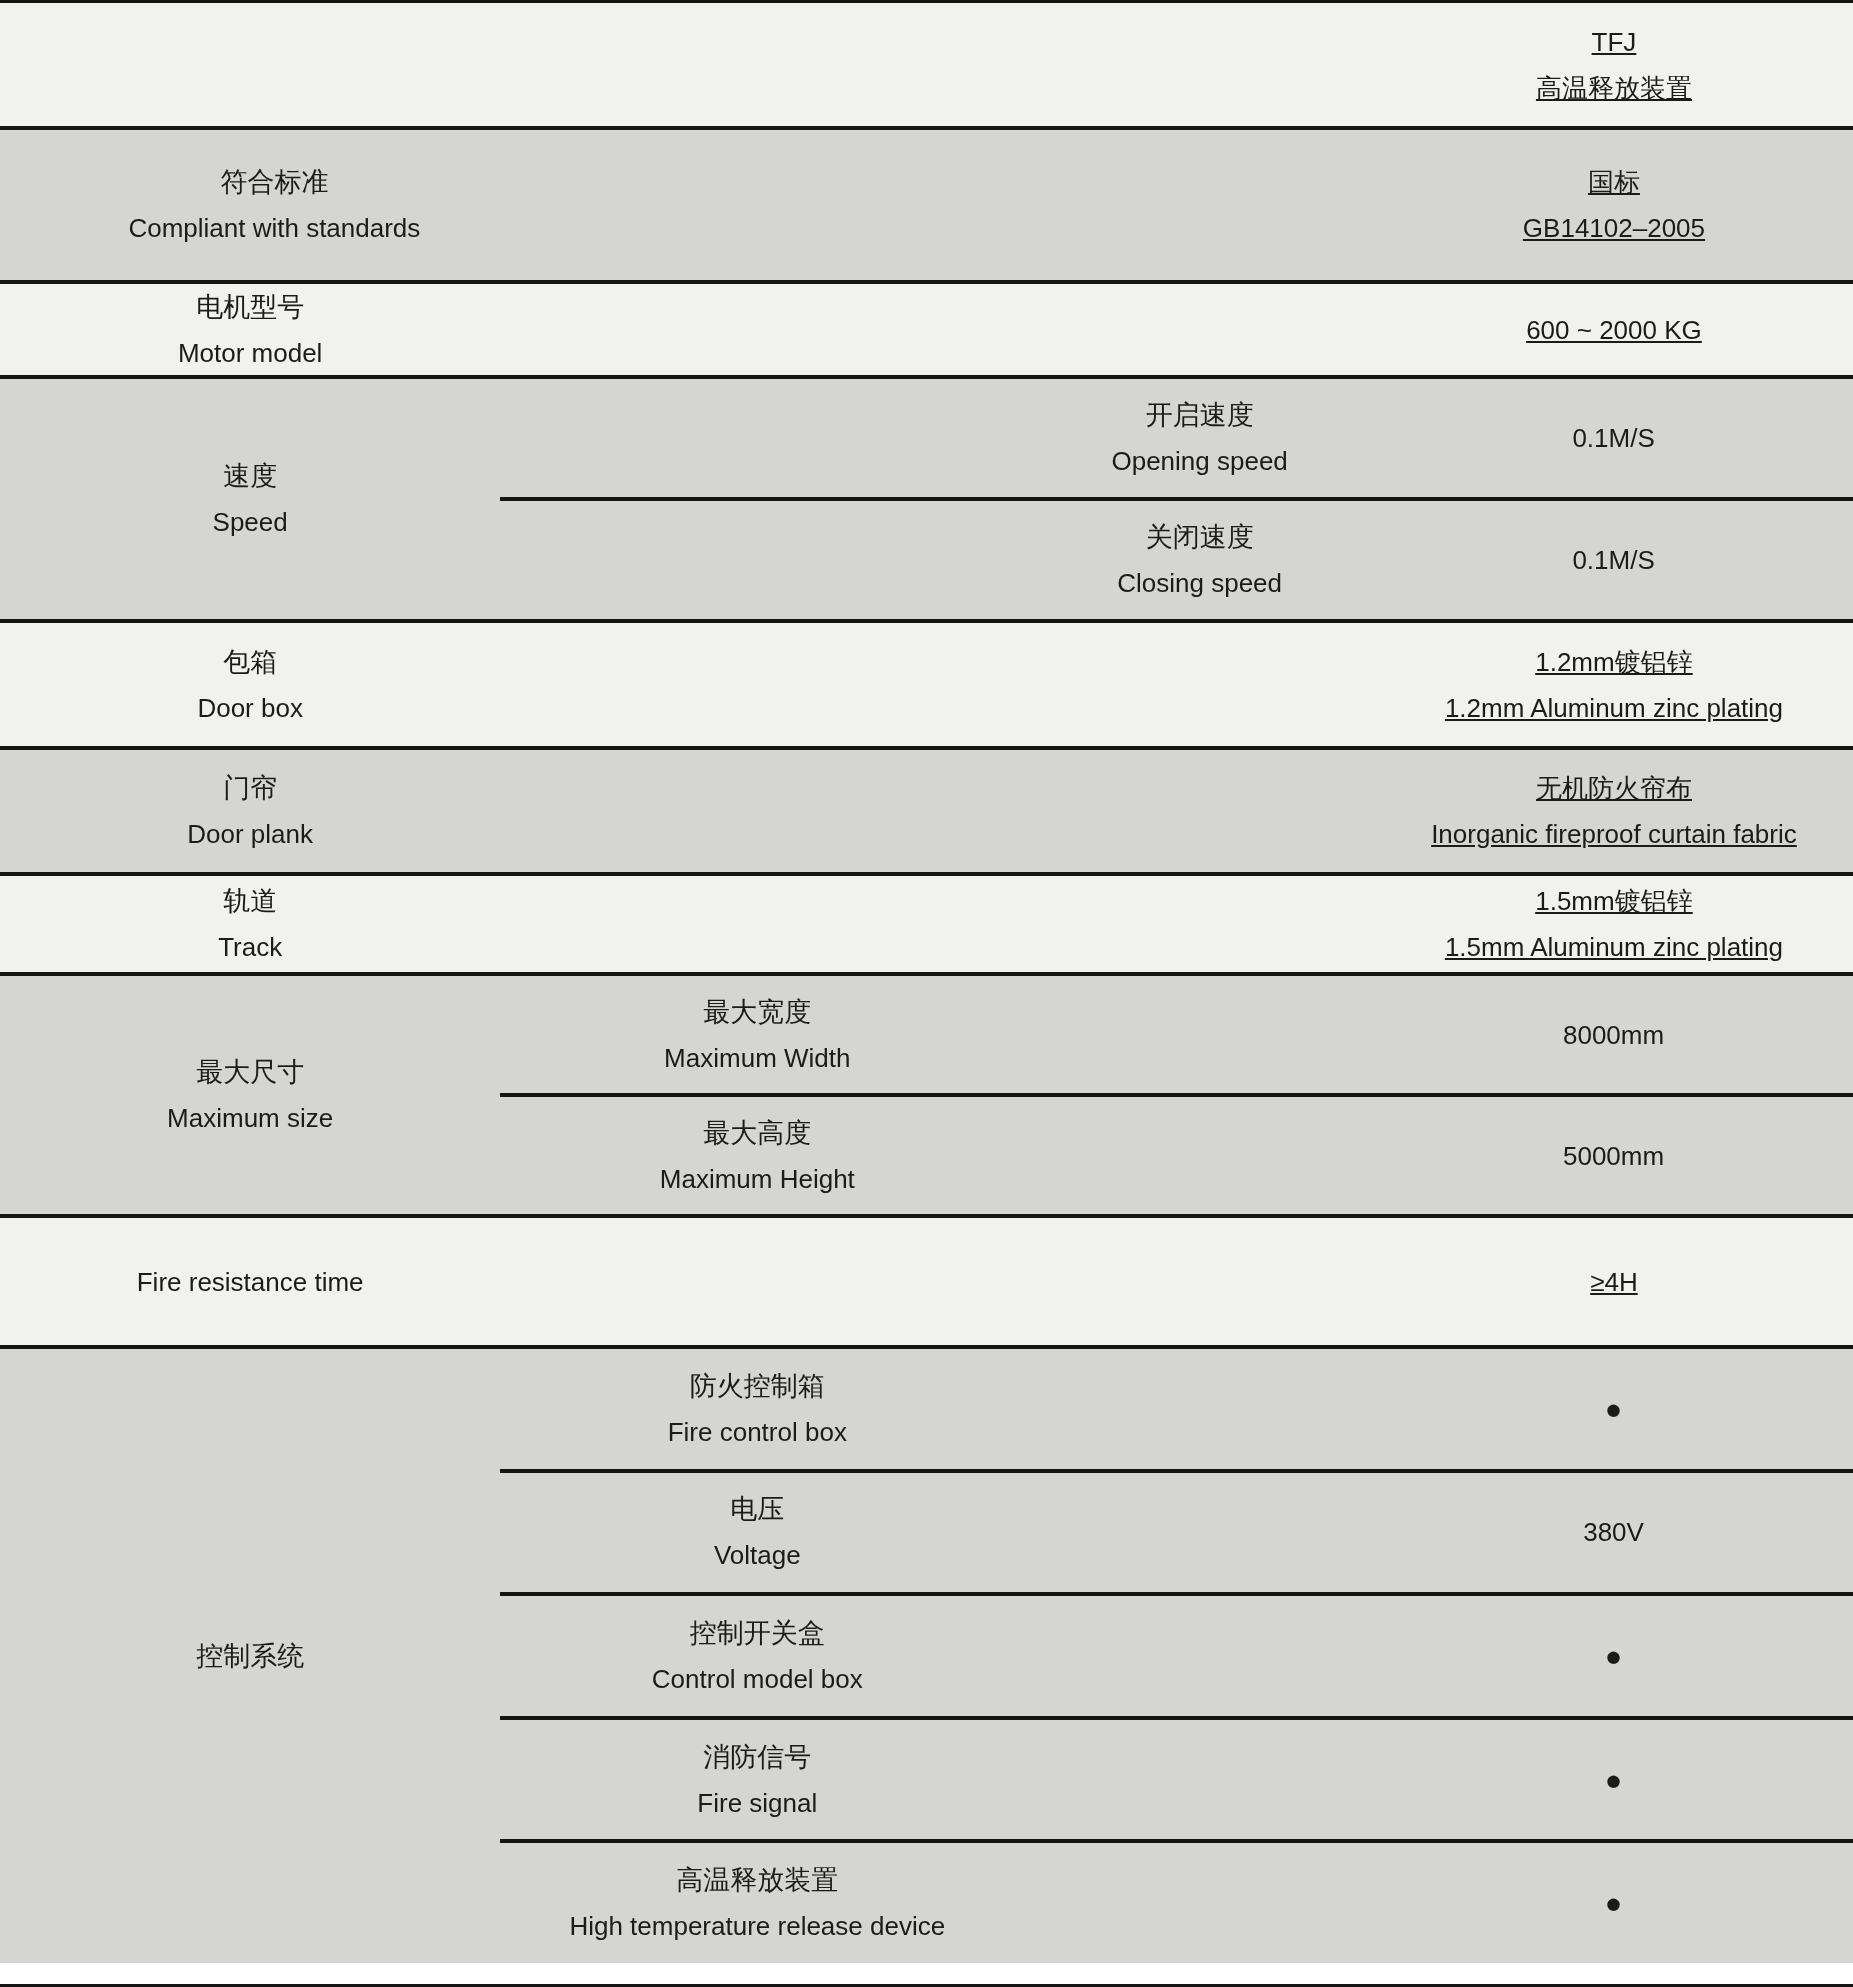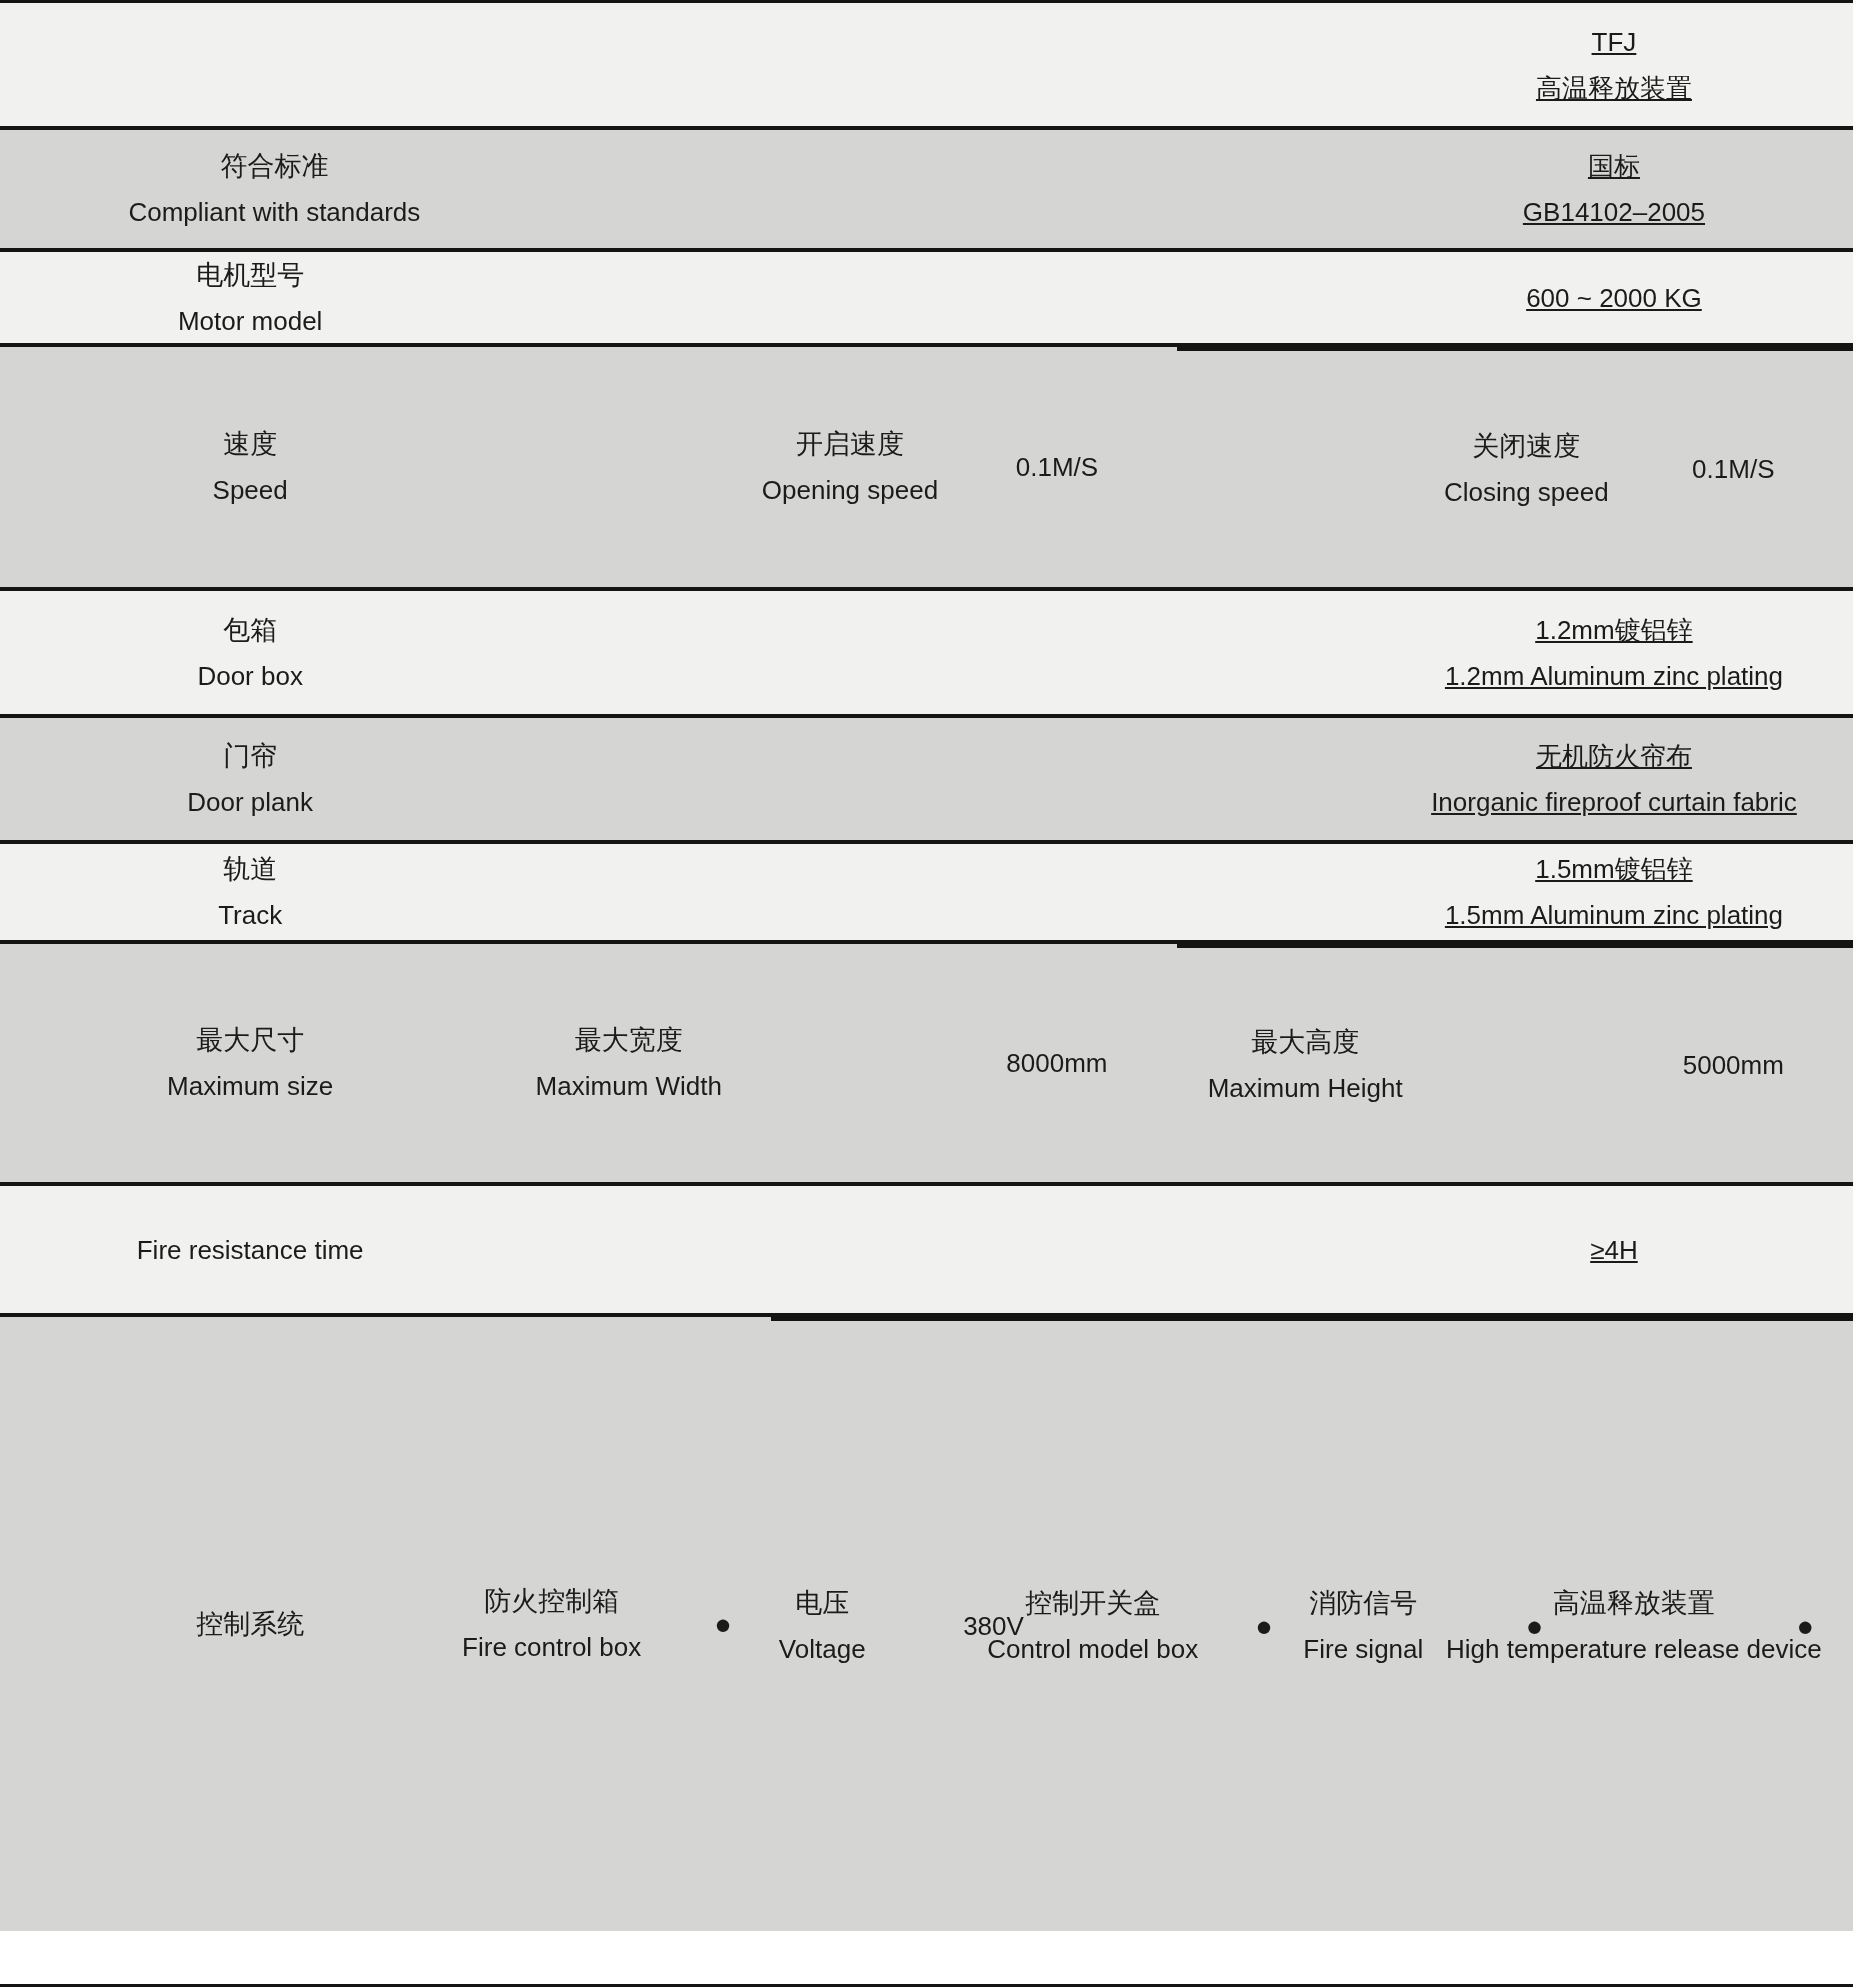--- a/index.html
+++ b/index.html
@@ -24,21 +24,21 @@
   .row{
     position:relative;
     box-sizing:border-box;
     border-bottom:4.9px solid var(--line);
     display:flex;
     align-items:center;
   }
   .row.light{background:var(--light);}
   .row.dark{background:var(--dark);}
   .h-header{height:127px;}
-  .h-126{height:122px;padding-left:28px;}
+  .h-126{height:154px;padding-left:28px;}
   .h-129{height:95px;}
   .h-251{height:244px;}
   .h-131{height:127px;}
   .h-130{height:126px;}
   .h-125{height:100px;}
   .h-249{height:242px;}
   .h-135{height:131px;}
   .h-633{height:614px;border-bottom:none;}
   .label{
     width:27%;
@@ -53,21 +53,21 @@
     text-align:center;
     white-space:nowrap;
     text-decoration:underline;
   }
   .v-line{font-size:26px;line-height:46px;}
   
   .subs{
     position:absolute;
     left:27%;right:0;top:0;bottom:0;
     display:flex;
-    flex-direction:row;
+    flex-direction:column;
   }
   .sub{
     flex:1 1 0;
     position:relative;
   }
   .sub + .sub{border-top:4.9px solid var(--line);}
   .sublabel{
     position:absolute;
     left:19%;top:50%;
     transform:translate(-50%,-50%);

